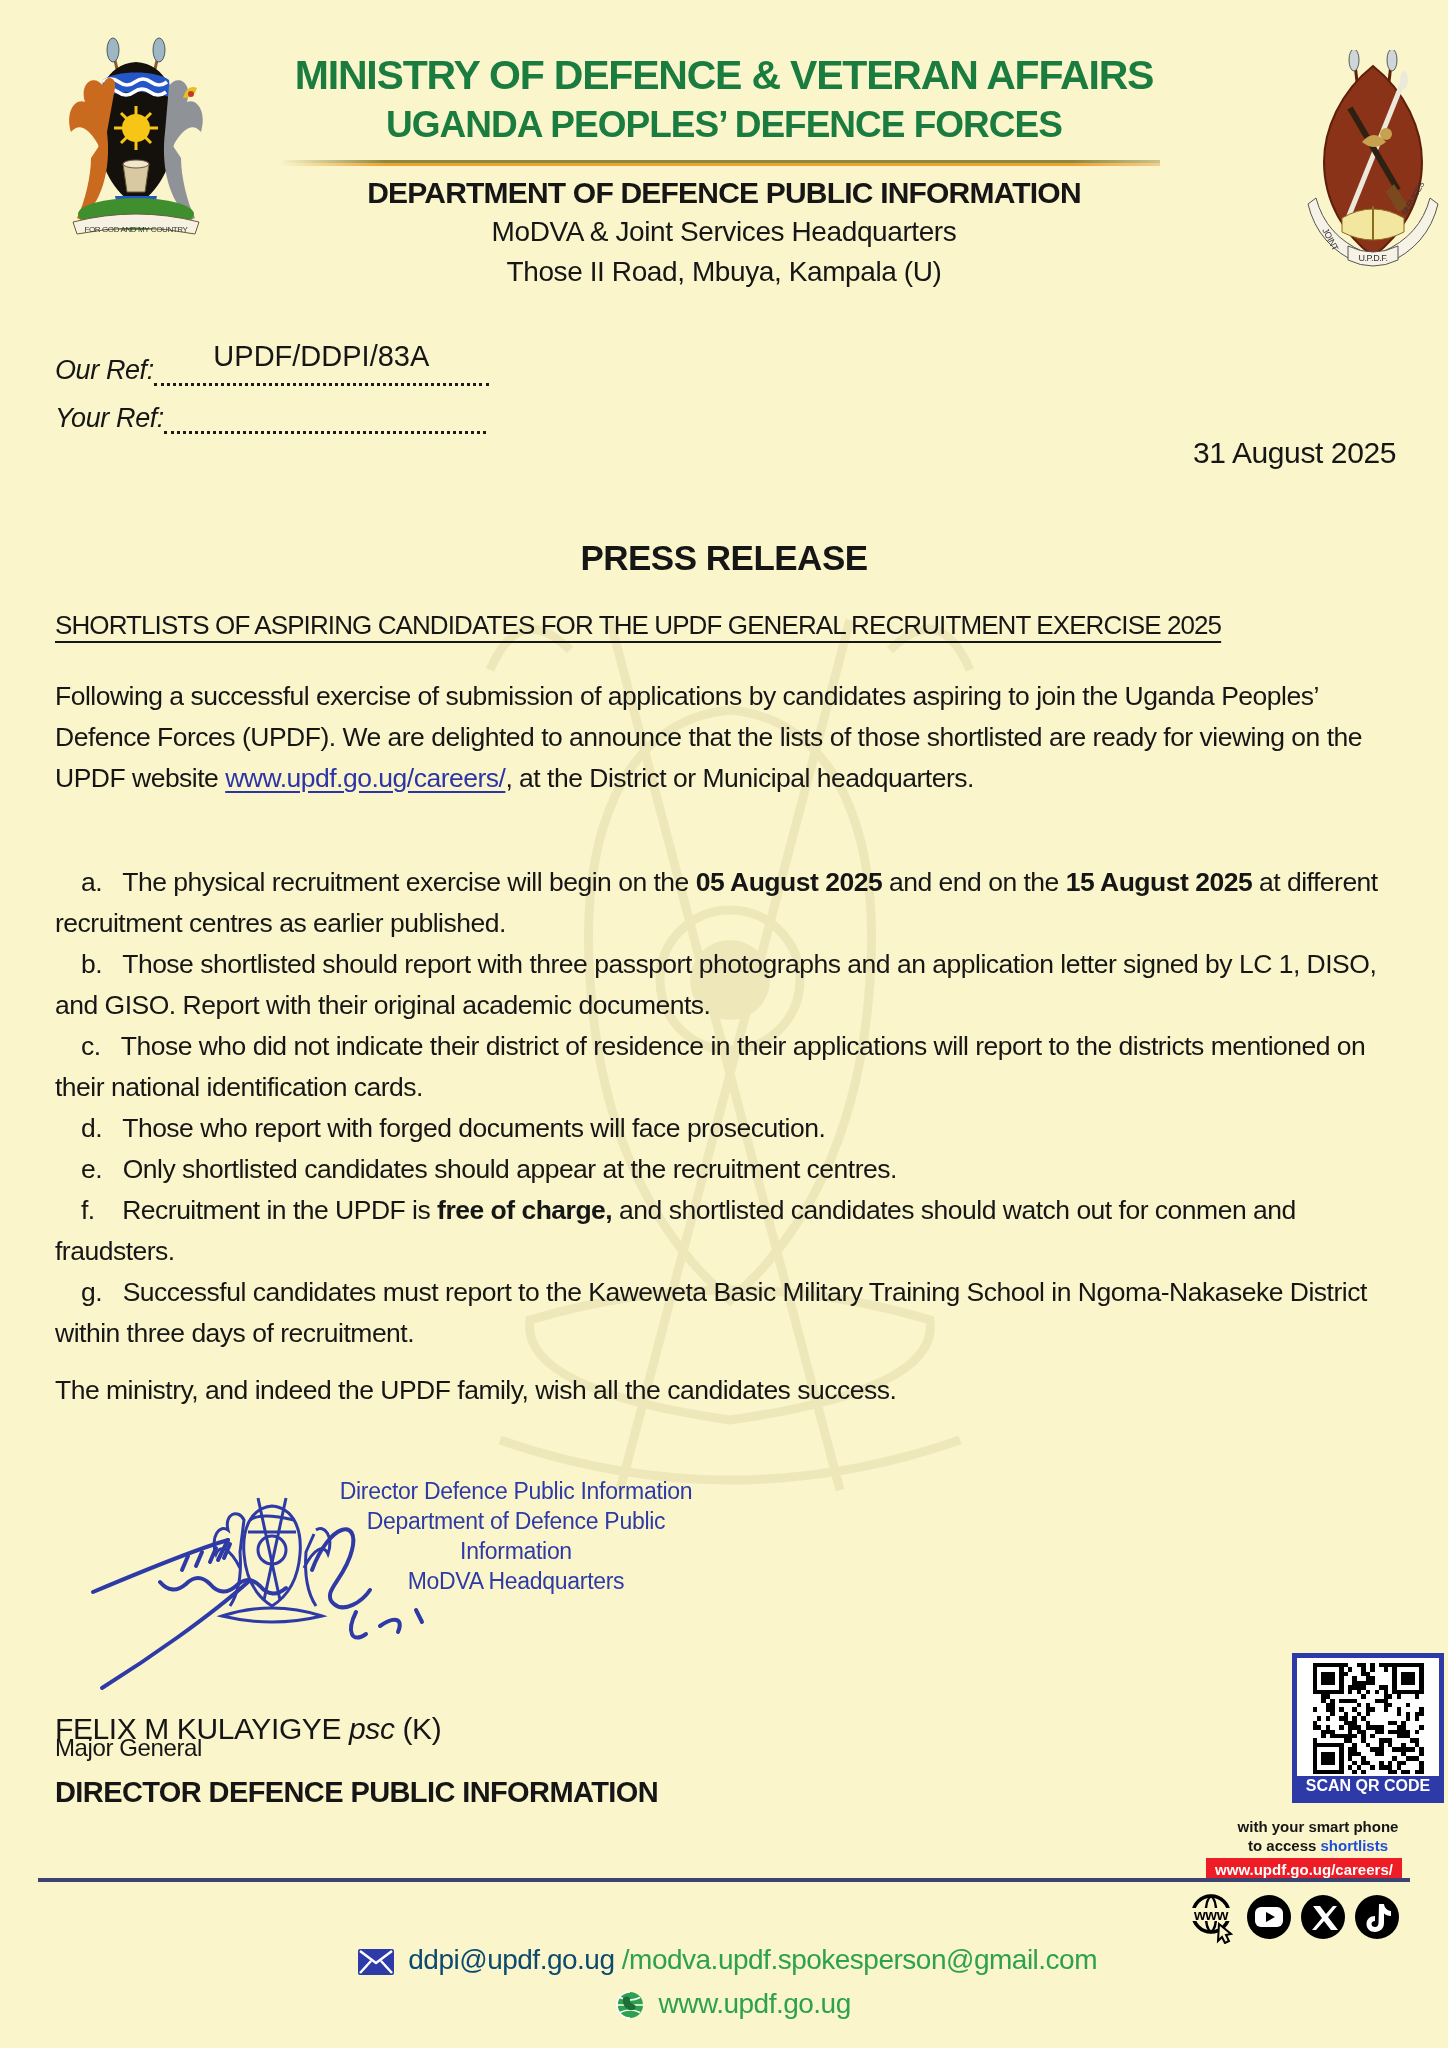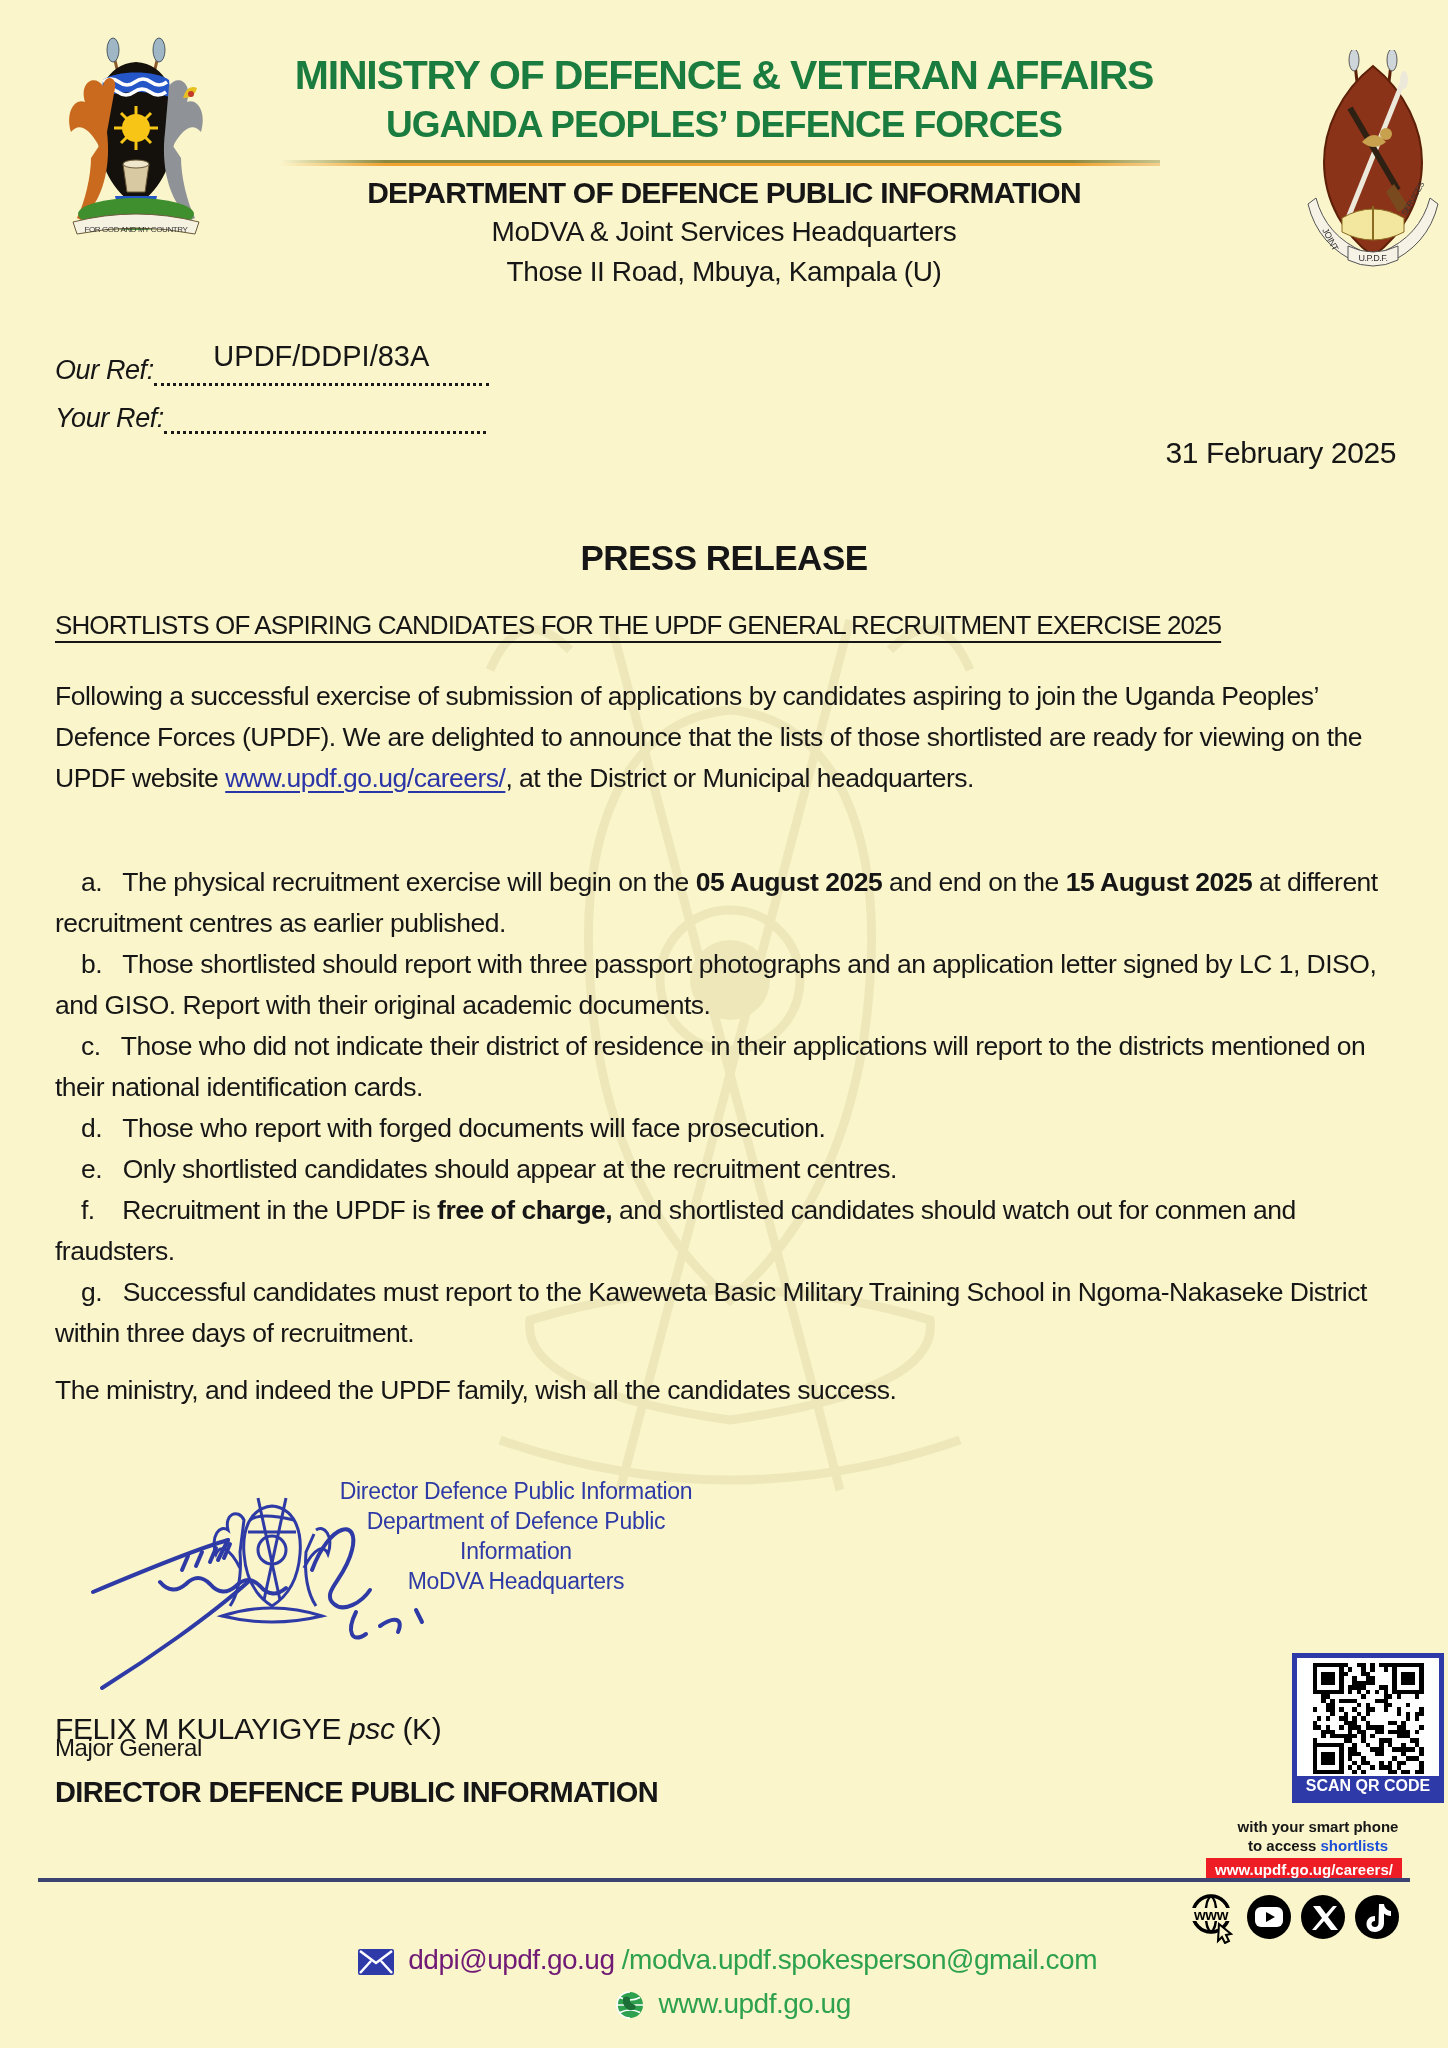--- a/index.html
+++ b/index.html
@@ -57,21 +57,21 @@
   .qr-cap1 { left:1218px; top:1818px; width:200px; text-align:center; font-size:15px; font-weight:bold; letter-spacing:0; }
   .qr-cap2 { left:1218px; top:1837px; width:200px; text-align:center; font-size:15px; font-weight:bold; letter-spacing:0; }
   .qr-cap2 .hl { color:#1d4ed8; }
   .qr-red { left:1206px; top:1858px; width:196px; background:#ee1c24; color:#fff; font-weight:bold;
             font-size:15px; text-align:center; padding:3px 0; letter-spacing:0; }
 
   
   .rule { left:38px; top:1878px; width:1372px; height:4px; background:#3d4370; }
   .f-line { width:100%; text-align:center; color:#2ea14f; font-size:28px; letter-spacing:-0.5px; }
   .f1 { top:1900px; } .f2 { top:1944px; } .f3 { top:1988px;padding-left:12px; }
-  .f-navy { color:#701a75; }
+  .f-navy { color:#0c4a6e; }
   .f-ic { vertical-align:-7px; margin:0 6px; }
   .social { right:48px; top:1890px; display:flex; gap:8px; align-items:center; }
 
   .wm { left:280px; top:560px; opacity:0.09; }
 </style>
 </head>
 <body>
 
 <div class="page">
 
@@ -148,21 +148,21 @@
   <div class="abs center h-dept">DEPARTMENT OF DEFENCE PUBLIC INFORMATION</div>
   <div class="abs center h-hq">MoDVA &amp; Joint Services Headquarters</div>
   <div class="abs center h-addr">Those II Road, Mbuya, Kampala (U)</div>
 
   <div class="abs ref-row" style="top:352px;">
     <span>Our Ref:</span><span class="ref-dots"><span class="ref-value">UPDF/DDPI/83A</span></span>
   </div>
   <div class="abs ref-row" style="top:400px;">
     <span>Your Ref:</span><span class="ref-dots" style="width:322px;"></span>
   </div>
-  <div class="abs date-line">31 February 2025</div>
+  <div class="abs date-line">31 August 2025</div>
 
   <div class="abs center pr-title">PRESS RELEASE</div>
   <div class="abs subject">SHORTLISTS OF ASPIRING CANDIDATES FOR THE UPDF GENERAL RECRUITMENT EXERCISE 2025</div>
 
   <div class="abs intro body-text"><span>Following a successful exercise of submission of applications by candidates aspiring to join the Uganda Peoples’ Defence Forces (UPDF). We are delighted to announce that the lists of those shortlisted are ready for viewing on the UPDF website </span><a class="doc-link">www.updf.go.ug/careers/</a><span>, at the District or Municipal headquarters.</span></div>
 
   <div class="abs list body-text">
     <p><span>a.   The physical recruitment exercise will begin on the </span><b>05 August 2025</b><span> and end on the </span><b>15 August 2025</b><span> at different recruitment centres as earlier published.</span></p>
     <p>b.   Those shortlisted should report with three passport photographs and an application letter signed by LC 1, DISO, and GISO. Report with their original academic documents.</p>
     <p>c.   Those who did not indicate their district of residence in their applications will report to the districts mentioned on their national identification cards.</p>

